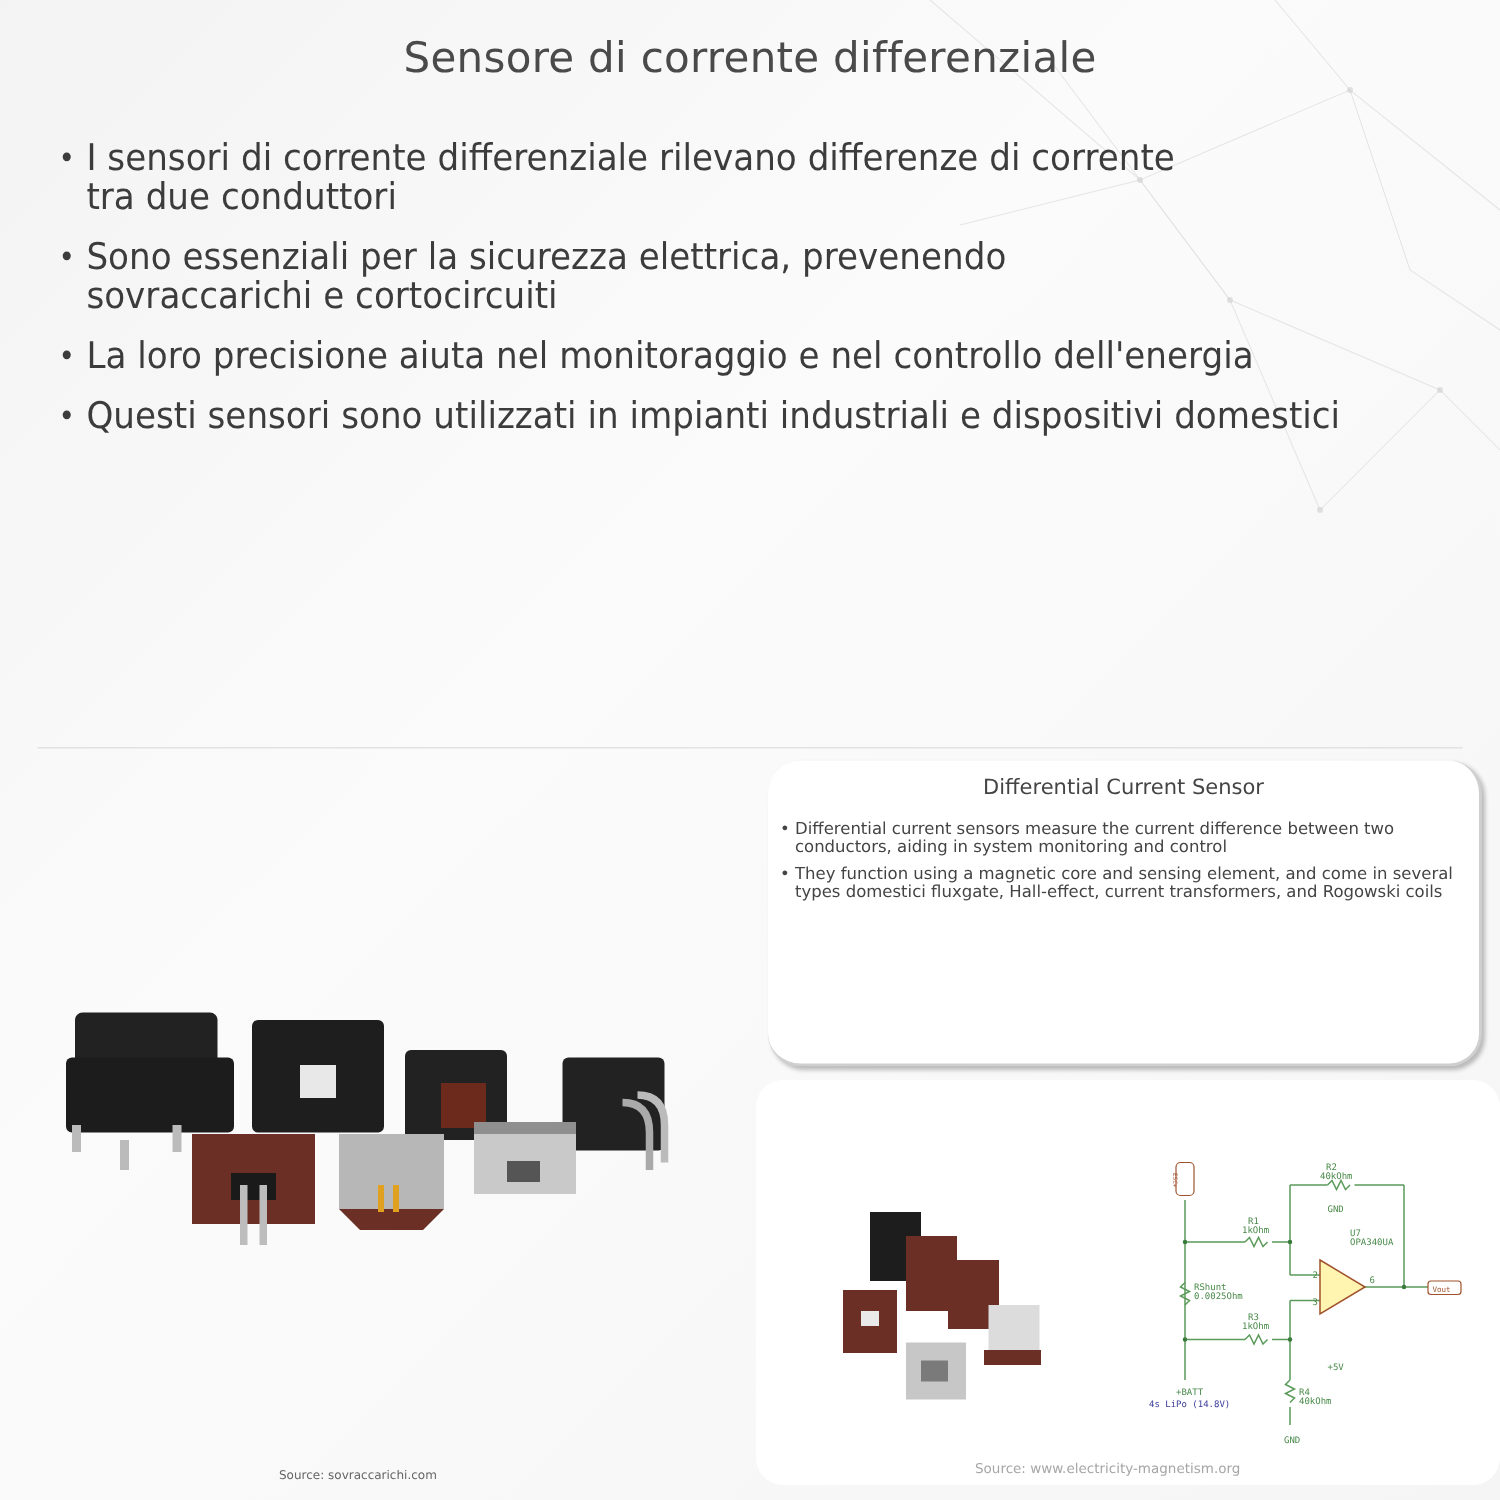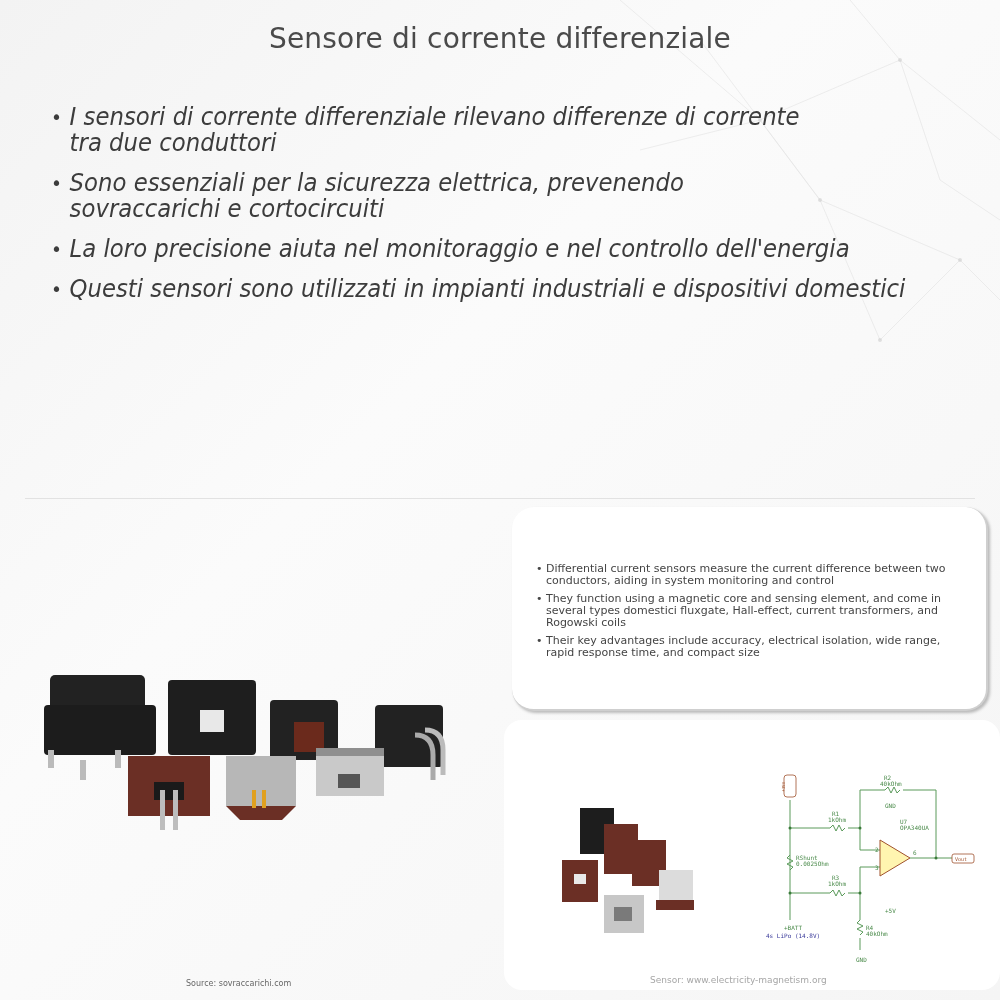--- a/index.html
+++ b/index.html
@@ -6,38 +6,38 @@
     body {
       width:1000px; height:1000px; overflow:hidden; position:relative;
       background: linear-gradient(135deg, #f3f3f3 0%, #fbfbfb 40%, #f5f5f5 100%);
       font-family: "DejaVu Sans", sans-serif; color:#3e3e3e;
     }
     .bg-lines { position:absolute; left:0; top:0; width:1000px; height:1000px; pointer-events:none; }
     .title {
       position:absolute; top:22px; left:0; width:1000px; text-align:center;
       font-size:28px; color:#4a4a4a; letter-spacing:0.2px;
     }
-    .bullets { position:absolute; top:88px; left:35px; width:940px; margin:16px; padding:0; list-style:none;font-style:italic; }
+    .bullets { position:absolute; top:88px; left:35px; width:940px; margin:4px; padding:0; list-style:none; }
     .bullets li {
       position:relative; padding-left:20px; font-size:24.5px; line-height:26px;
       color:#3c3c3c; margin-bottom:14px; transform:scaleX(0.93); transform-origin:left;
       width:1000px;
     }
     .bullets li:before { content:"•"; position:absolute; left:0; top:0; font-size:20px; }
     .divider { position:absolute; top:498px; left:25px; width:950px; height:1px; background:#e2e2e2; }
     .left-photo { position:absolute; left:30px; top:650px; width:440px; height:210px; }
     .src-left { position:absolute; left:186px; top:979px; font-size:8px; color:#666; }
     .card {
       position:absolute; left:512px; top:507px; width:474px; height:202px;
       background:#ffffff; border-radius:22px;
       box-shadow: 2px 2px 3px rgba(0,0,0,0.25);
       border-right:2px solid #cfcfcf; border-bottom:2px solid #cfcfcf;
     }
     .card-title { position:absolute; top:10px; left:0; width:100%; text-align:center; font-size:14px; color:#444; }
-    .card ul { position:absolute; top:40px; left:8px; right:8px; margin:16px; padding:0; list-style:none; }
+    .card ul { position:absolute; top:40px; left:8px; right:8px; margin:0; padding:0; list-style:none; }
     .card li {
       position:relative; padding-left:10px; font-size:11px; line-height:12px; color:#444; margin-bottom:6px;
     }
     .card li:before { content:"•"; position:absolute; left:0; top:0; }
     .right-bottom {
       position:absolute; left:504px; top:720px; width:496px; height:270px; background:#ffffff;
       border-radius:18px;
     }
     .small-photo { position:absolute; left:40px; top:40px; width:220px; height:200px; }
     .schematic { position:absolute; left:256px; top:50px; width:240px; height:220px; }
@@ -98,24 +98,24 @@
   <polygon points="196,156 266,156 252,170 210,170" fill="#6b2f25"></polygon>
   <rect x="222" y="140" width="4" height="18" fill="#e0a020"></rect>
   <rect x="232" y="140" width="4" height="18" fill="#e0a020"></rect>
   <rect x="286" y="98" width="68" height="48" fill="#c9c9c9"></rect>
   <rect x="286" y="98" width="68" height="8" fill="#8f8f8f"></rect>
   <rect x="308" y="124" width="22" height="14" fill="#555"></rect>
 </svg>
 <div class="src-left">Source: sovraccarichi.com</div>
 
 <div class="card">
+  <div class="card-title">Differential Current Sensor</div>
   <ul>
     <li>Differential current sensors measure the current difference between two conductors, aiding in system monitoring and control</li>
     <li>They function using a magnetic core and sensing element, and come in several types domestici fluxgate, Hall-effect, current transformers, and Rogowski coils</li>
-    <li>Their key advantages include accuracy, electrical isolation, wide range, rapid response time, and compact size</li>
   </ul>
 </div>
 
 <div class="right-bottom">
   <svg class="small-photo" viewBox="0 0 220 200">
     <rect x="36" y="48" width="34" height="46" fill="#1d1d1d"></rect>
     <rect x="60" y="64" width="34" height="50" fill="#6b2f25"></rect>
     <rect x="88" y="80" width="34" height="46" fill="#6b2f25"></rect>
     <rect x="18" y="100" width="36" height="42" fill="#6b2f25"></rect>
     <rect x="30" y="114" width="12" height="10" fill="#e9e9e9"></rect>
@@ -175,13 +175,13 @@
       <text x="24" y="160">+BATT</text>
       <text x="115" y="82">2</text>
       <text x="115" y="100">3</text>
       <text x="153" y="85">6</text>
     </g>
     <text x="6" y="168" fill="#3a3a9a">4s LiPo (14.8V)</text>
     <text x="195" y="91" fill="#a0522d" font-size="5">Vout</text>
     <text x="26" y="24" fill="#a0522d" font-size="4" transform="rotate(90 30 16)">ESC+</text>
   </svg>
 </div>
-<div class="src-right">Sensor: www.electricity-magnetism.org</div>
+<div class="src-right">Source: www.electricity-magnetism.org</div>
 
 </body></html>

